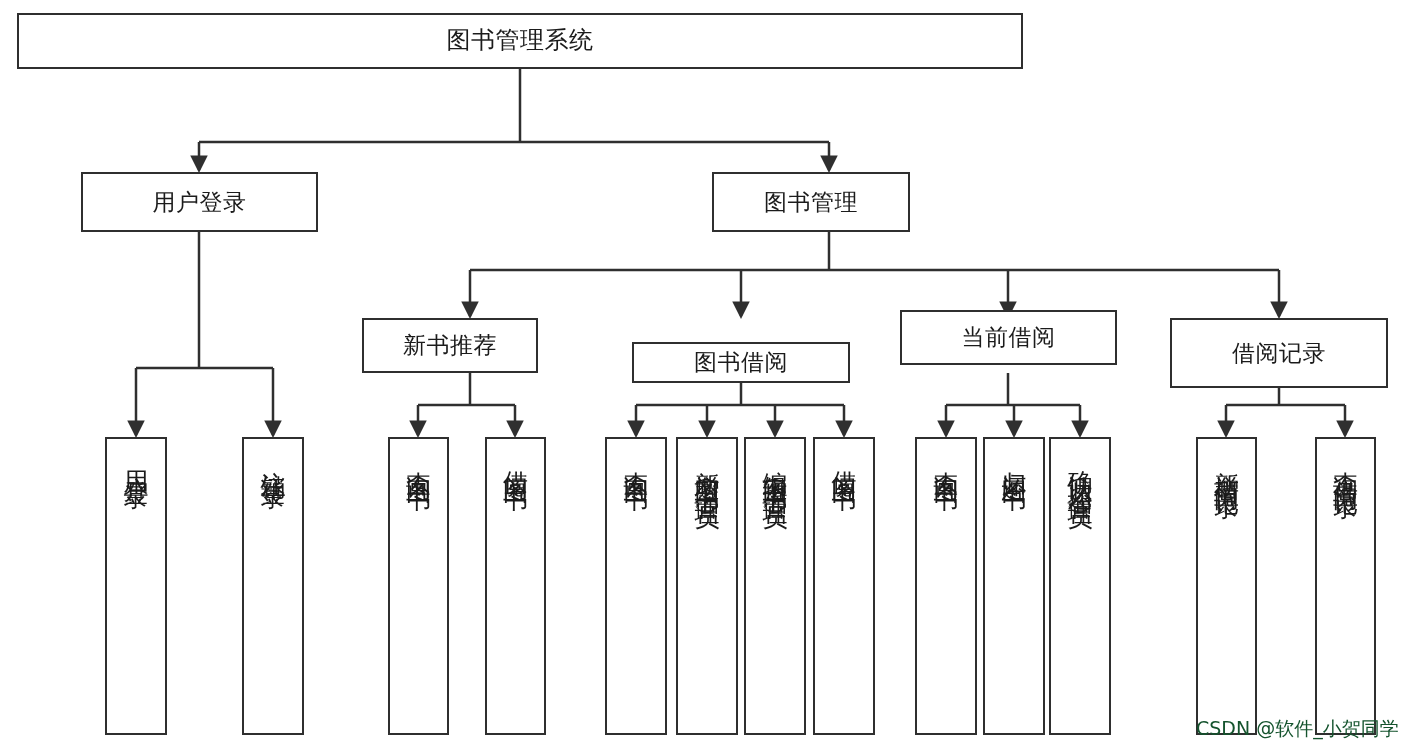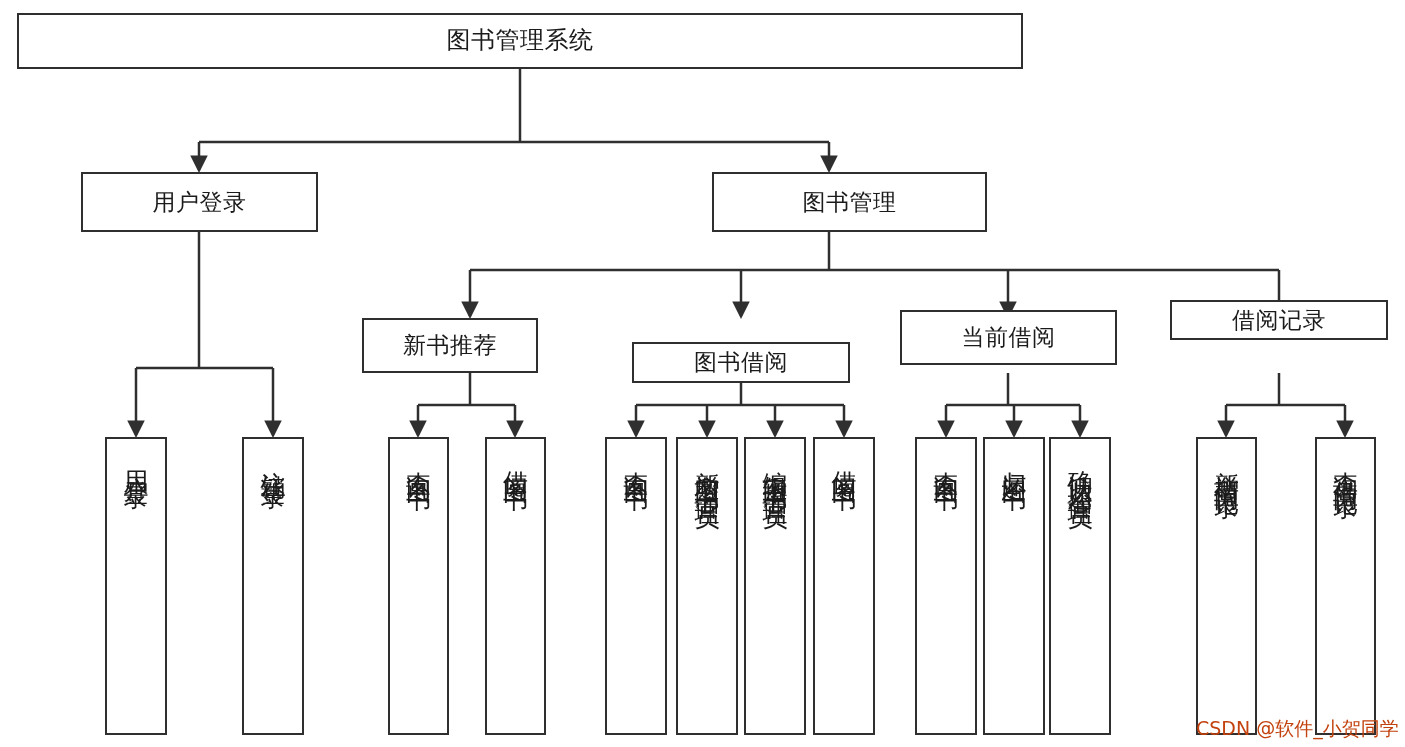--- a/index.html
+++ b/index.html
@@ -55,21 +55,21 @@
     writing-mode: vertical-rl;
     text-orientation: upright;
     font-size: 25px;
     line-height: 1.0;
     letter-spacing: 5px;
     white-space: nowrap;
   }
   .watermark {
     position: absolute;
     font-size: 19px;
-    color: #c2410c;
+    color: #14532d;
     white-space: nowrap;
     font-family: "DejaVu Sans", "Liberation Sans", sans-serif;
   }
 </style>
 </head>
 <body>
 
 <div id="diagram">
 
   <svg id="wires" viewBox="0 0 1405 747" xmlns="http://www.w3.org/2000/svg">
@@ -124,34 +124,34 @@
     </g>
   </svg>
 
   <div class="node h root" style="left:17px; top:13px; width:1006px; height:56px;">
     <span class="label">图书管理系统</span>
   </div>
 
   <div class="node h" style="left:81px; top:172px; width:237px; height:60px;">
     <span class="label">用户登录</span>
   </div>
-  <div class="node h" style="left:712px; top:172px; width:275px; height:60px;">
+  <div class="node h" style="left:712px; top:172px; width:198px; height:60px;">
     <span class="label">图书管理</span>
   </div>
 
   <div class="node h" style="left:362px; top:318px; width:176px; height:55px;">
     <span class="label">新书推荐</span>
   </div>
   <div class="node h" style="left:632px; top:318px; width:218px; height:41px;margin-top:24px;">
     <span class="label">图书借阅</span>
   </div>
   <div class="node h" style="left:900px; top:310px; width:217px; height:55px;">
     <span class="label">当前借阅</span>
   </div>
-  <div class="node h" style="left:1170px; top:300px; width:218px; height:40px;">
+  <div class="node h" style="left:1170px; top:318px; width:218px; height:70px;">
     <span class="label">借阅记录</span>
   </div>
 
   <div class="node v" style="left:105px; top:437px; width:62px; height:298px;">
     <span class="label">用户登录</span>
   </div>
   <div class="node v" style="left:242px; top:437px; width:62px; height:298px;">
     <span class="label">注销登录</span>
   </div>
 

